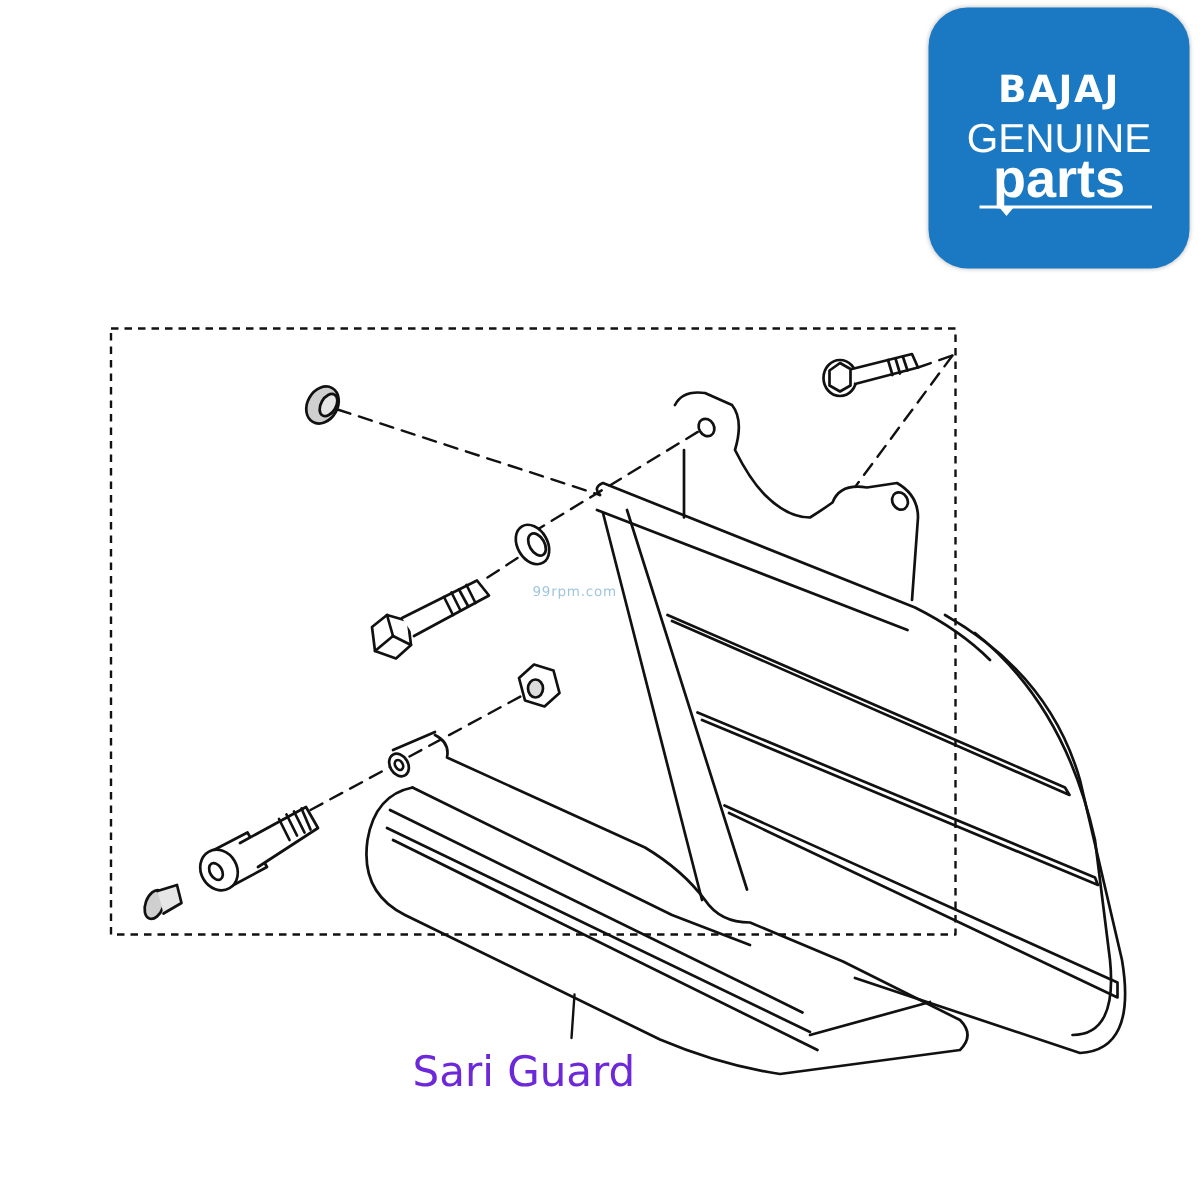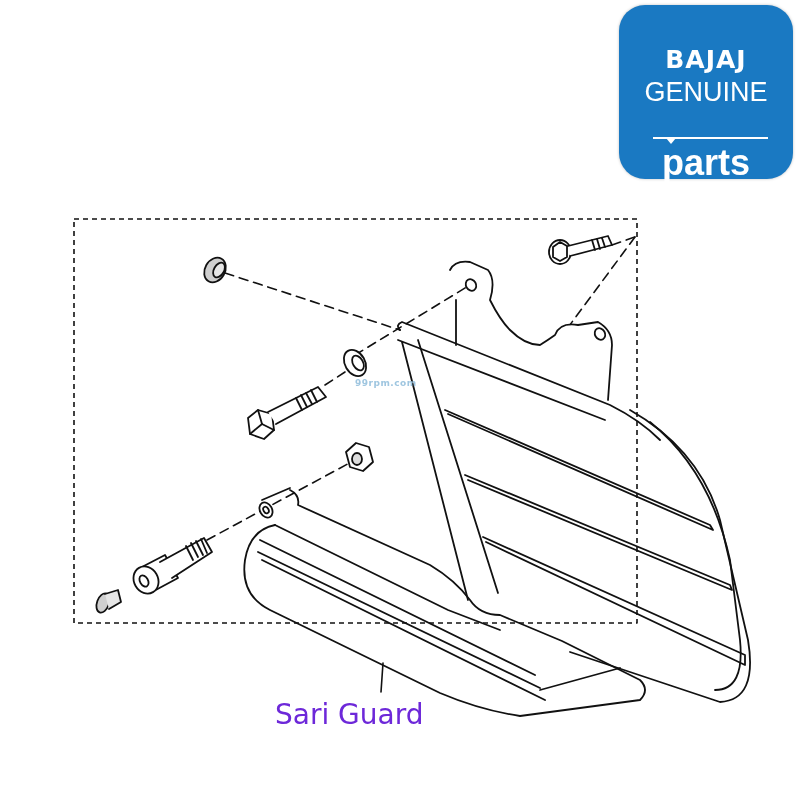--- a/index.html
+++ b/index.html
@@ -5,31 +5,31 @@
     html, body { margin: 0; padding: 0; background: #ffffff; }
     body { width: 800px; height: 800px; position: relative; overflow: hidden; font-family: "DejaVu Sans", sans-serif; }
     .logo {
       position: absolute; left: 619px; top: 5px; width: 174px; height: 174px;
       border-radius: 26px; background: #1a79c2;
       box-shadow: 0 0 3px rgba(0,0,0,0.25);
       color: #ffffff; text-align: center;
     }
     .logo-brand { position: absolute; left: 0; right: 0; top: 40px; font-family: "DejaVu Sans", sans-serif; font-weight: bold; font-size: 25px; letter-spacing: 1px; }
     .logo-genuine { position: absolute; left: 0; right: 0; top: 72px; font-family: "Liberation Sans", sans-serif; font-size: 27px; letter-spacing: 0px; }
-    .logo-parts { position: absolute; left: 0; right: 0; top: 93px; font-family: "Liberation Sans", sans-serif; font-weight: bold; font-size: 36px; margin-top: 44px; }
+    .logo-parts { position: absolute; left: 0; right: 0; top: 93px; font-family: "Liberation Sans", sans-serif; font-weight: bold; font-size: 36px; }
     .logo-underline { position: absolute; left: 34px; width: 115px; top: 132px; height: 2px; background: #ffffff; }
     .logo-chevron { position: absolute; left: 47px; top: 133px; width: 0; height: 0; border-left: 5px solid transparent; border-right: 5px solid transparent; border-top: 6px solid #ffffff; }
     svg.diagram { position: absolute; left: 0; top: 0; }
     .label {
       position: absolute; left: 275px; top: 698px;
       font-family: "DejaVu Sans", sans-serif; font-size: 28px; color: #6d28d9;
     }
     .watermark {
-      position: absolute; left: 355px; top: 378px; font-family: "DejaVu Sans", sans-serif;
-      font-size: 9px; color: #9fc6e0; letter-spacing: 0.5px; font-weight: bold;
+      position: absolute; left: 355px; top: 390px; font-family: "DejaVu Sans", sans-serif;
+      font-size: 9px; color: #9fc6e0; letter-spacing: 0.5px;
     }
   </style>
 </head>
 <body>
 
 <svg class="diagram" width="800" height="800" viewBox="0 0 800 800" xmlns="http://www.w3.org/2000/svg">
   <g fill="none" stroke="#111" stroke-width="1.8" stroke-linejoin="round" stroke-linecap="round">
 
     <rect x="74" y="219" width="563" height="404" stroke-dasharray="5,4" stroke-width="1.6" stroke-linecap="butt"></rect>
 

